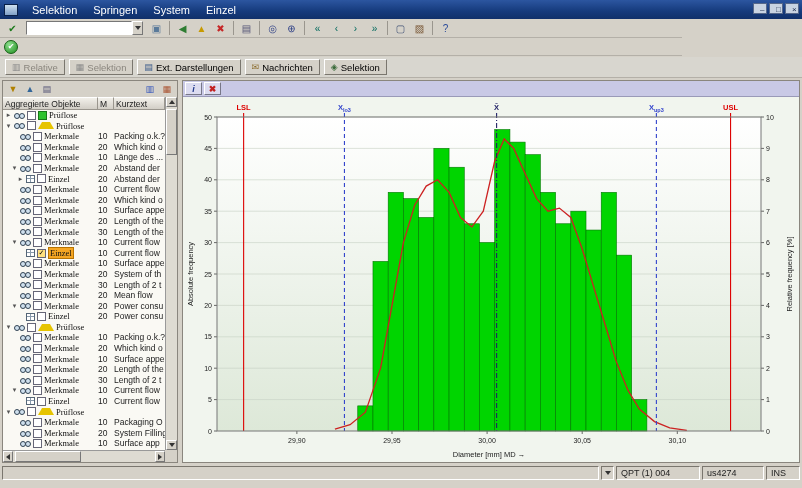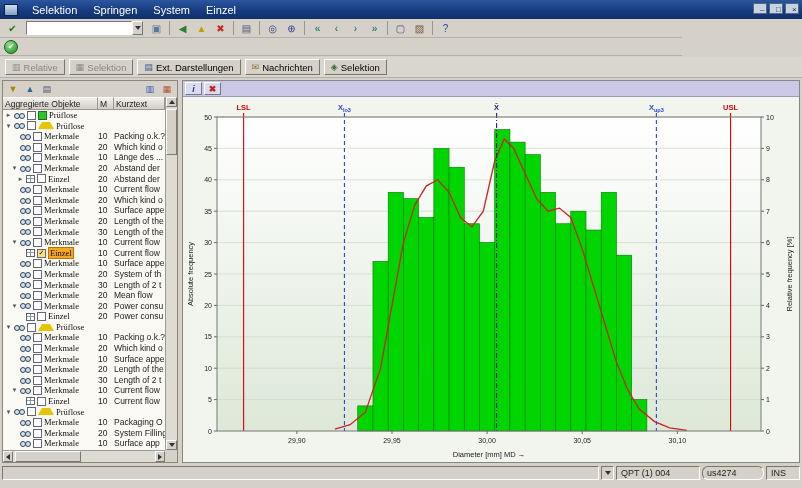--- a/index.html
+++ b/index.html
@@ -79,21 +79,21 @@
   .ch-btn{width:17px;height:13px;font-size:9px;display:flex;align-items:center;justify-content:center;background:#dcdcf0;border:1px solid;border-color:#fff #778 #778 #fff;color:#223a8c;font-weight:bold;font-style:italic;padding:0;}
   .ch-close{color:#c22222;font-style:normal;}
   #chart-svg{position:absolute;top:16px;left:0;display:block;}
   svg text{font-family:"Liberation Sans",sans-serif;}
   
   .statusbar{position:absolute;left:2px;right:2px;top:466px;height:16px;display:flex;gap:2px;align-items:flex-start;}
   .sb-field{height:14px;border:1px solid;border-color:#7a766e #fff #fff #7a766e;background:#d5d1c8;font-size:9px;display:flex;align-items:center;padding:0 4px;box-sizing:border-box;color:#222;white-space:nowrap;}
   .sb-msg{flex:1;}
   .sb-hist{width:13px;justify-content:center;}
   .sb-sys{width:84px;}
-  .sb-user{width:62px;border-radius:6px;}
+  .sb-user{width:62px;}
   .sb-mode{width:34px;}
 </style>
 </head>
 <body>
 
 <div class="app">
 
   <div class="menubar">
     <span class="menu-sysicon"></span>
     <span class="menu-item">Selektion</span>

